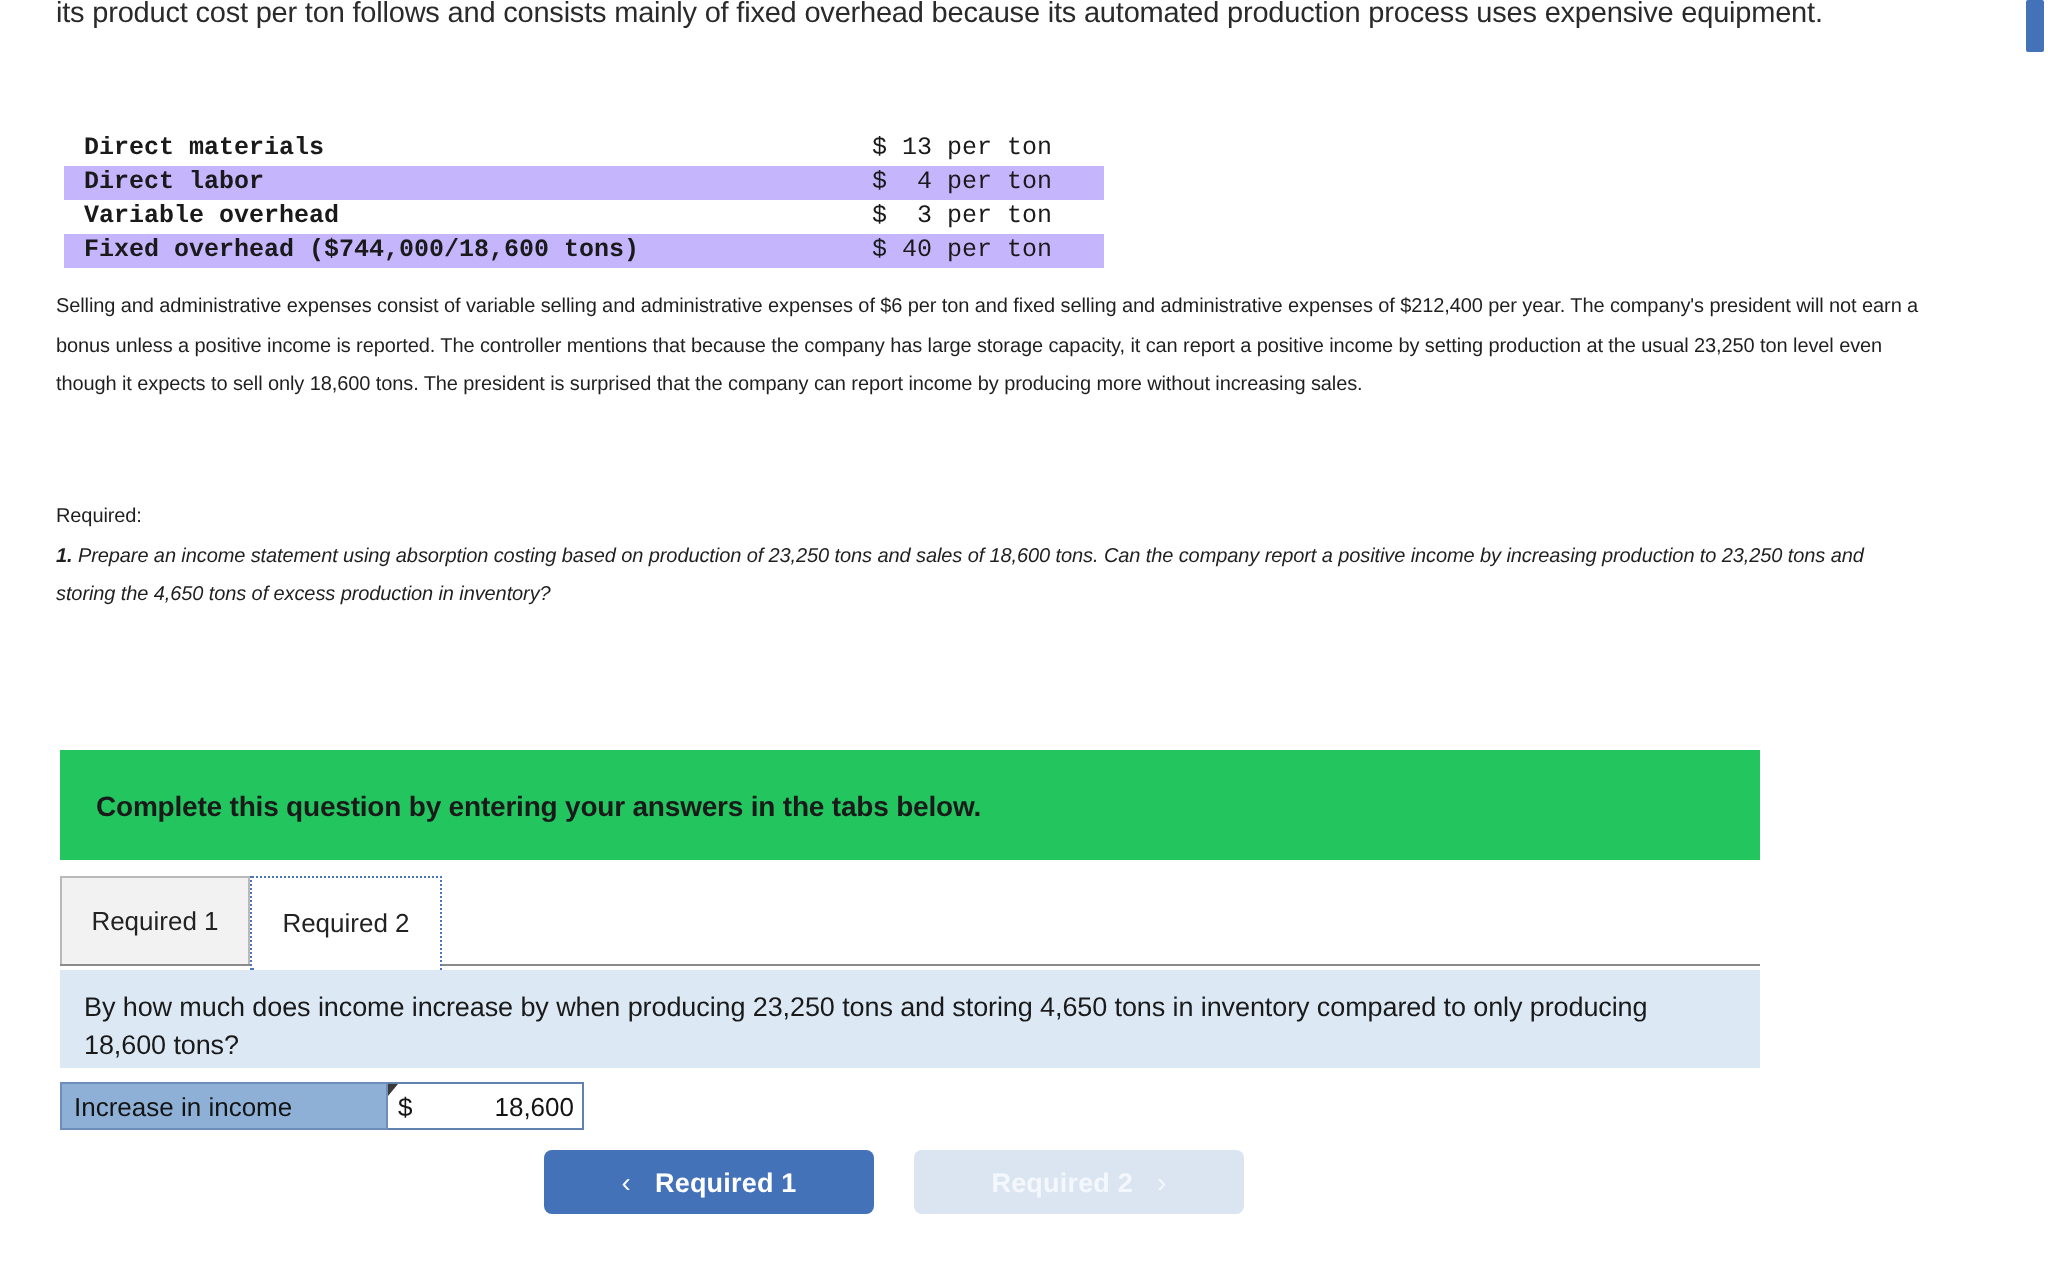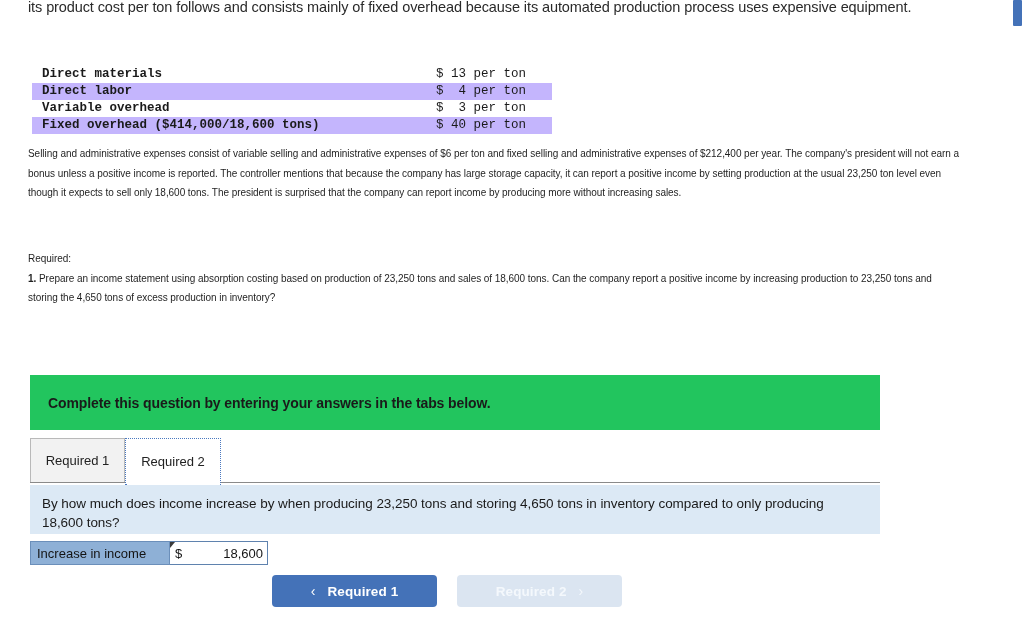--- a/index.html
+++ b/index.html
@@ -75,21 +75,21 @@
     width: 935px;
     font-size: 10px;
     line-height: 19.5px;
     color: #1f1f1f;
     letter-spacing: -0.05px;
   }
   #para-sa { top: 144px; }
   #required-block { top: 249px; }
   .req-heading { font-weight: normal; display: block; }
   .req-num { font-weight: bold; }
-  .req-item { display: block; margin-top: 0px; }
+  .req-item { display: block; margin-top: 0px; font-style: italic; }
 
   
   .instruction-banner {
     position: absolute;
     left: 30px; top: 375px;
     width: 850px; height: 55px;
     background: #22c55e;
     display: flex;
     align-items: center;
   }
@@ -157,21 +157,21 @@
 
   
   .answer-row {
     position: absolute;
     left: 30px; top: 541px;
     height: 24px;
     display: flex;
     align-items: stretch;
   }
   .answer-label {
-    width: 140px;
+    width: 164px;
     background: #8eb0d6;
     border: 1px solid #6b8fba;
     display: flex;
     align-items: center;
     padding-left: 6px;
     font-size: 13px;
     color: #141414;
   }
   .answer-input-cell {
     position: relative;
@@ -257,21 +257,21 @@
       </tr>
       <tr class="alt">
         <td class="label">Direct labor</td>
         <td class="amount">$  4 per ton</td>
       </tr>
       <tr>
         <td class="label">Variable overhead</td>
         <td class="amount">$  3 per ton</td>
       </tr>
       <tr class="alt">
-        <td class="label">Fixed overhead ($414,000/18,600 tons)</td>
+        <td class="label">Fixed overhead ($744,000/18,600 tons)</td>
         <td class="amount">$ 40 per ton</td>
       </tr>
     </tbody>
   </table>
 
   <div class="body-para" id="para-sa">Selling and administrative expenses consist of variable selling and administrative expenses of $6 per ton and fixed selling and administrative expenses of $212,400 per year. The company's president will not earn a bonus unless a positive income is reported. The controller mentions that because the company has large storage capacity, it can report a positive income by setting production at the usual 23,250 ton level even though it expects to sell only 18,600 tons. The president is surprised that the company can report income by producing more without increasing sales.</div>
 
   <div class="body-para" id="required-block">
     <span class="req-heading">Required:</span>
     <span class="req-item"><span class="req-num">1.</span><span> Prepare an income statement using absorption costing based on production of 23,250 tons and sales of 18,600 tons. Can the company report a positive income by increasing production to 23,250 tons and storing the 4,650 tons of excess production in inventory?</span></span>

